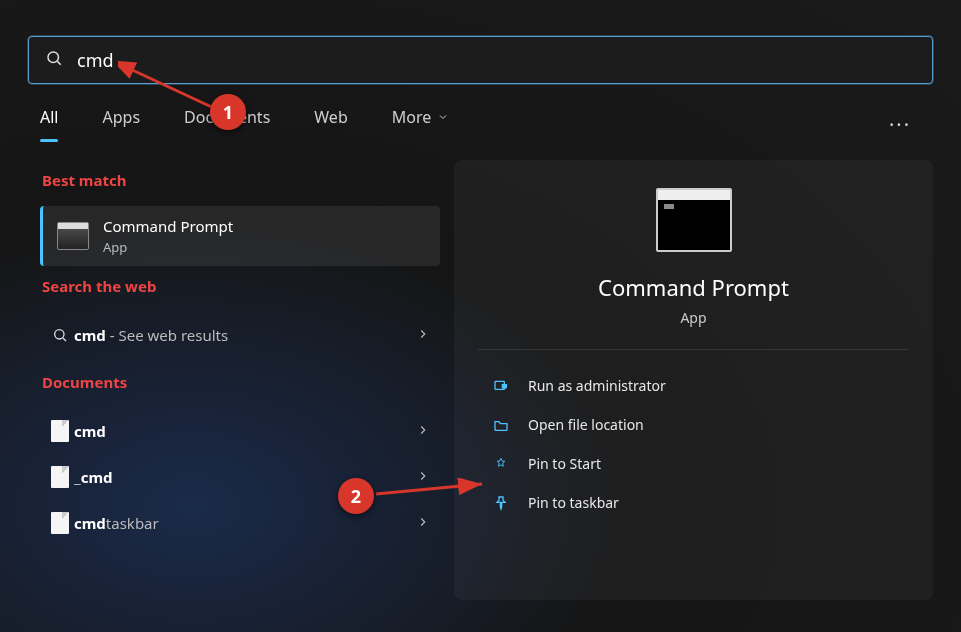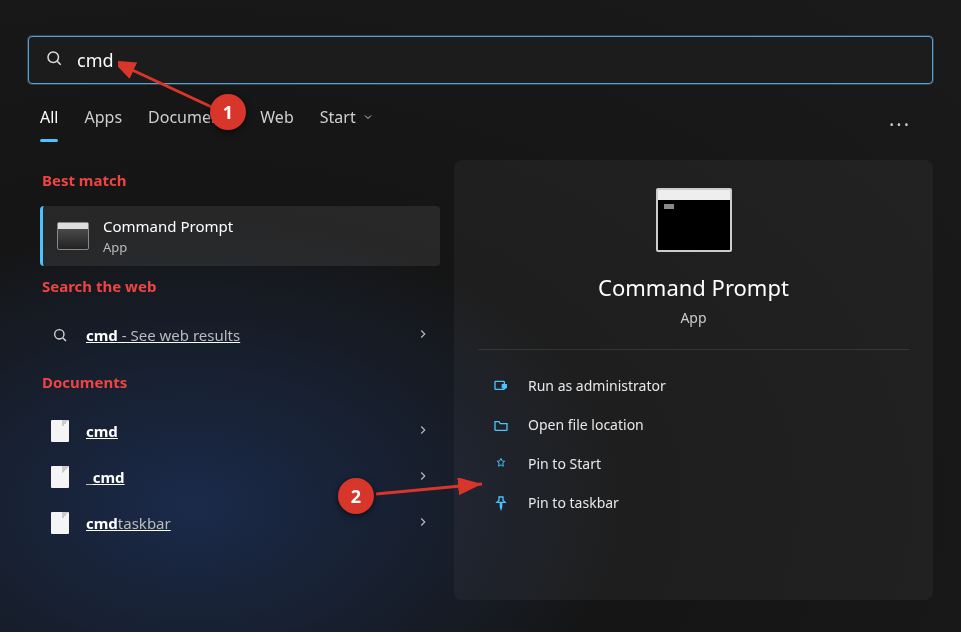--- a/index.html
+++ b/index.html
@@ -3,21 +3,21 @@
 <meta charset="utf-8">
 <style>
   * { margin:0; padding:0; box-sizing:border-box; font-family: "Segoe UI", system-ui, sans-serif; }
   body { width:961px; height:632px; background: radial-gradient(ellipse at 20% 80%, #1a2a4a 0%, #151515 40%, #1a1a1a 100%); color:#fff; overflow:hidden; position:relative; }
 
   .search-wrap { padding:36px 28px 0 28px; }
   .search-box { display:flex; align-items:center; background:#1c1c1c; border:1px solid #5a9fd4; border-radius:4px; height:48px; padding:0 16px; box-shadow:0 0 0 1px rgba(90,159,212,.3); }
   .search-box svg { flex:none; }
   .search-input { flex:1; background:transparent; border:0; outline:0; color:#fff; font-size:18px; margin-left:14px; caret-color:#fff; }
 
-  .tabs-row { display:flex; align-items:center; padding:22px 40px 0 40px; gap:26px; font-size:16px; position:relative; }
+  .tabs-row { display:flex; align-items:center; padding:22px 40px 0 40px; gap:44px; font-size:16px; position:relative; }
   .tab { color:#cfcfcf; cursor:pointer; padding-bottom:14px; position:relative; }
   .tab.active { color:#fff; }
   .tab.active::after { content:""; position:absolute; left:0; bottom:0; width:18px; height:3px; background:#4cc2ff; border-radius:2px; }
   .tab-more { display:flex; align-items:center; gap:6px; }
   .tabs-spacer { flex:1; }
   .tabs-menu { color:#cfcfcf; font-size:20px; letter-spacing:2px; cursor:pointer; margin-right:10px; }
 
   .content { display:flex; padding:18px 28px 0 40px; gap:14px; }
   .left { width:400px; }
   .right { flex:1; background:rgba(255,255,255,.04); border-radius:8px; padding:28px 0 20px 0; min-height:440px; }
@@ -26,21 +26,21 @@
 
   .result-card { display:flex; align-items:center; background:rgba(255,255,255,.08); border-radius:4px; padding:10px 14px; border-left:3px solid #4cc2ff; }
   .cmd-icon { width:32px; height:28px; background:linear-gradient(#555,#222); border:1px solid #888; border-radius:2px; position:relative; flex:none; }
   .cmd-icon::before { content:""; position:absolute; top:0; left:0; right:0; height:6px; background:#ddd; }
   .result-text { margin-left:14px; }
   .result-title { font-size:15px; color:#fff; }
   .result-sub { font-size:13px; color:#bbb; margin-top:2px; }
 
   .list-row { display:flex; align-items:center; padding:12px 10px 12px 6px; cursor:pointer; border-radius:4px; }
   .list-row .icon-slot { width:28px; display:flex; justify-content:center; color:#ddd; flex:none; }
-  .list-row .label { margin-left:12px; font-size:15px; color:#fff; flex:1;text-decoration:underline; }
+  .list-row .label { font-size:15px; color:#fff; flex:1; }
   .list-row .label .dim { color:#bbb; }
   .list-row .chev { color:#bbb; }
 
   .doc-icon { width:18px; height:22px; background:#f5f5f5; border-radius:1px; position:relative; }
   .doc-icon::after { content:""; position:absolute; top:0; right:0; width:7px; height:7px; background:linear-gradient(135deg,#ccc 50%, transparent 50%); }
 
   .right-head { display:flex; flex-direction:column; align-items:center; padding:0 24px 22px 24px; border-bottom:1px solid rgba(255,255,255,.1); margin:0 24px; }
   .big-cmd-icon { width:76px; height:64px; background:#000; border:2px solid #ccc; border-radius:2px; position:relative; overflow:hidden; }
   .big-cmd-icon::before { content:""; position:absolute; top:0; left:0; right:0; height:10px; background:#eee; }
   .big-cmd-icon::after { content:""; position:absolute; top:14px; left:6px; width:10px; height:5px; background:#888; }
@@ -70,21 +70,21 @@
     <input class="search-input" value="cmd" style="">
   </div>
 </div>
 
 <div class="tabs-row">
   <div class="tab active">All</div>
   <div class="tab">Apps</div>
   <div class="tab">Documents</div>
   <div class="tab">Web</div>
   <div class="tab tab-more">
-    <span>Start</span>
+    <span>More</span>
     <span>
       <svg width="12" height="12" viewBox="0 0 24 24" fill="none" stroke="#cfcfcf" stroke-width="2">
           <polyline points="6 9 12 15 18 9"></polyline>
         </svg>
     </span>
   </div>
   <div class="tabs-spacer"></div>
   <div class="tabs-menu">···</div>
 </div>
 

